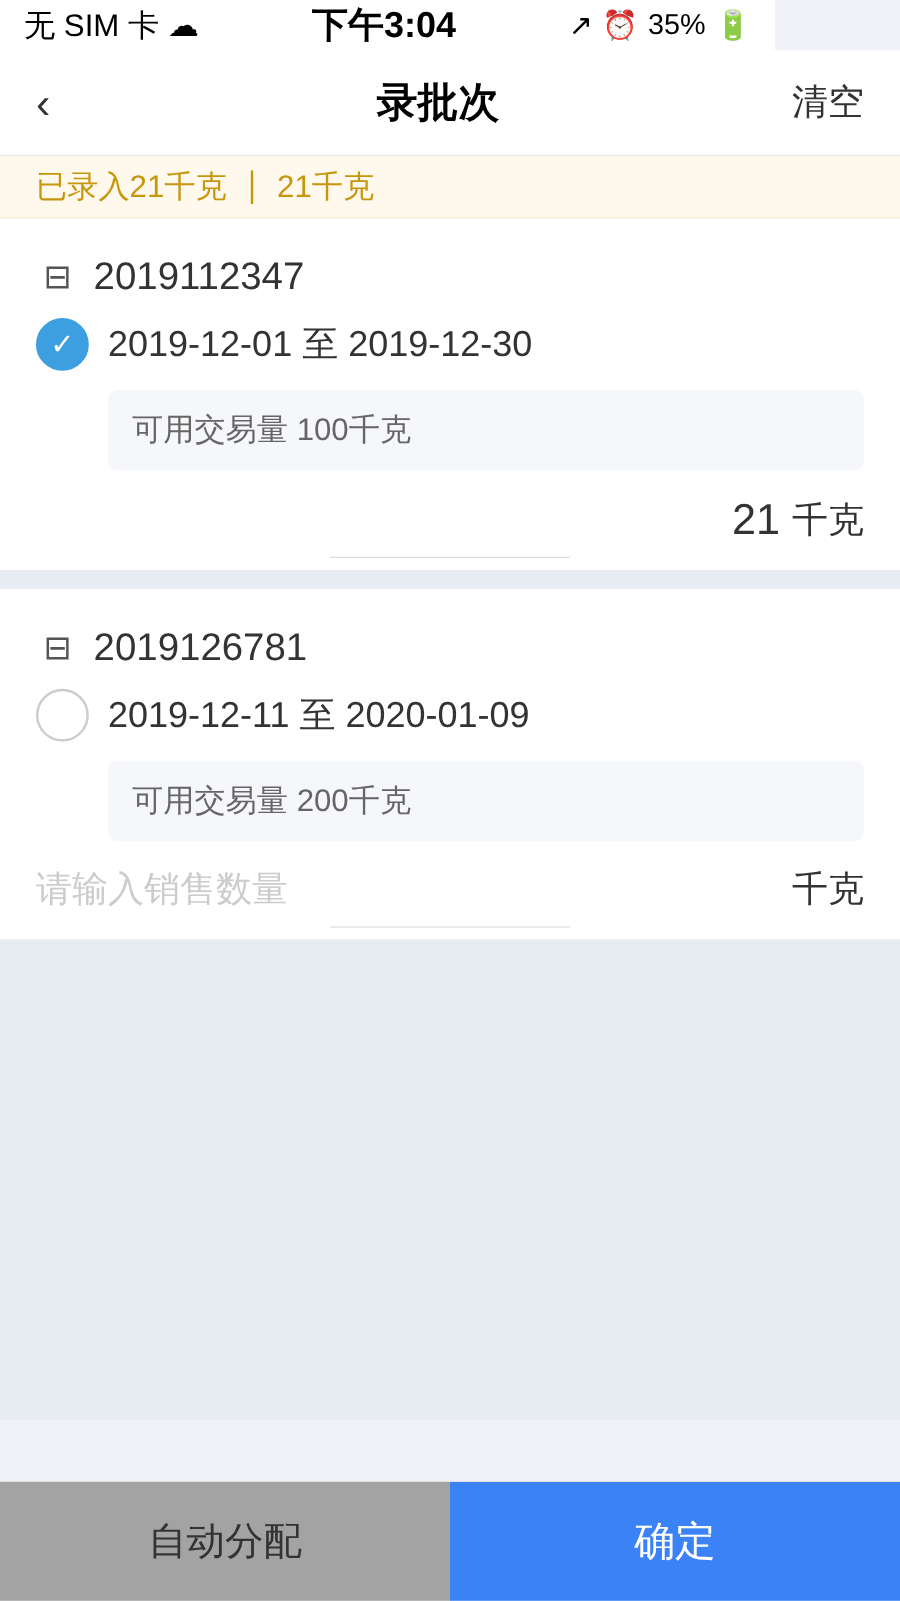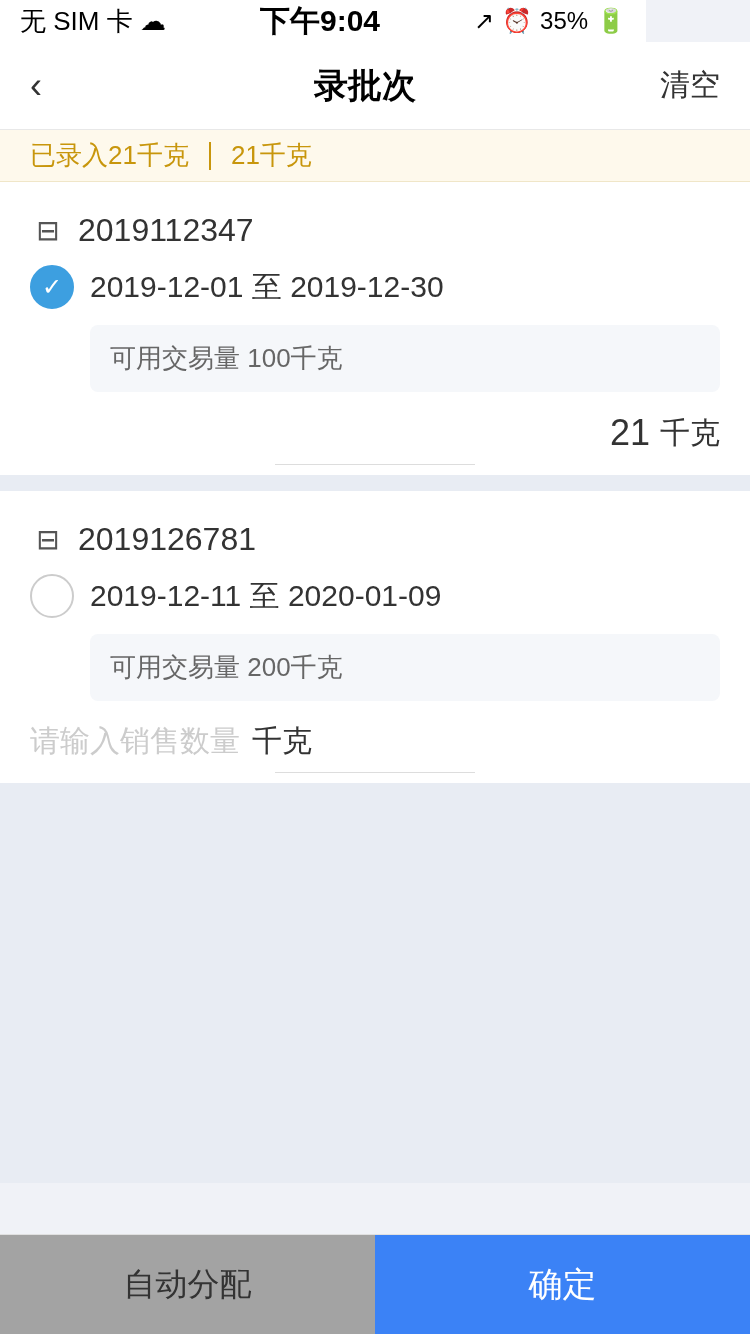--- a/index.html
+++ b/index.html
@@ -182,23 +182,23 @@
     .section-divider {
       width: 100%;
       height: 16px;
       background: #e8ecf3;
     }
 
     
     .batch-qty-row-placeholder {
       display: flex;
       align-items: center;
-      justify-content: flex-start;
+      justify-content: space-between;
       padding: 20px 0 0 0;
-      gap: 12px;
+      gap: 0;
     }
     .qty-placeholder {
       font-size: 30px;
       color: #ccc;
     }
 
     
     .bottom-area {
       background: #e8ecf3;
       flex: 1;
@@ -245,21 +245,21 @@
       font-size: 24px;
     }
   </style>
 </head>
 <body>
 
 <div class="status-bar">
   <div class="status-left">
     <span>无 SIM 卡 ☁</span>
   </div>
-  <div class="status-center">下午9:04</div>
+  <div class="status-center">下午3:04</div>
   <div class="status-right">
     <span>↗</span>
     <span>⏰</span>
     <span class="battery">35%</span>
     <span>🔋</span>
   </div>
 </div>
 
 <div class="nav-bar">
   <span class="nav-back">‹</span>

